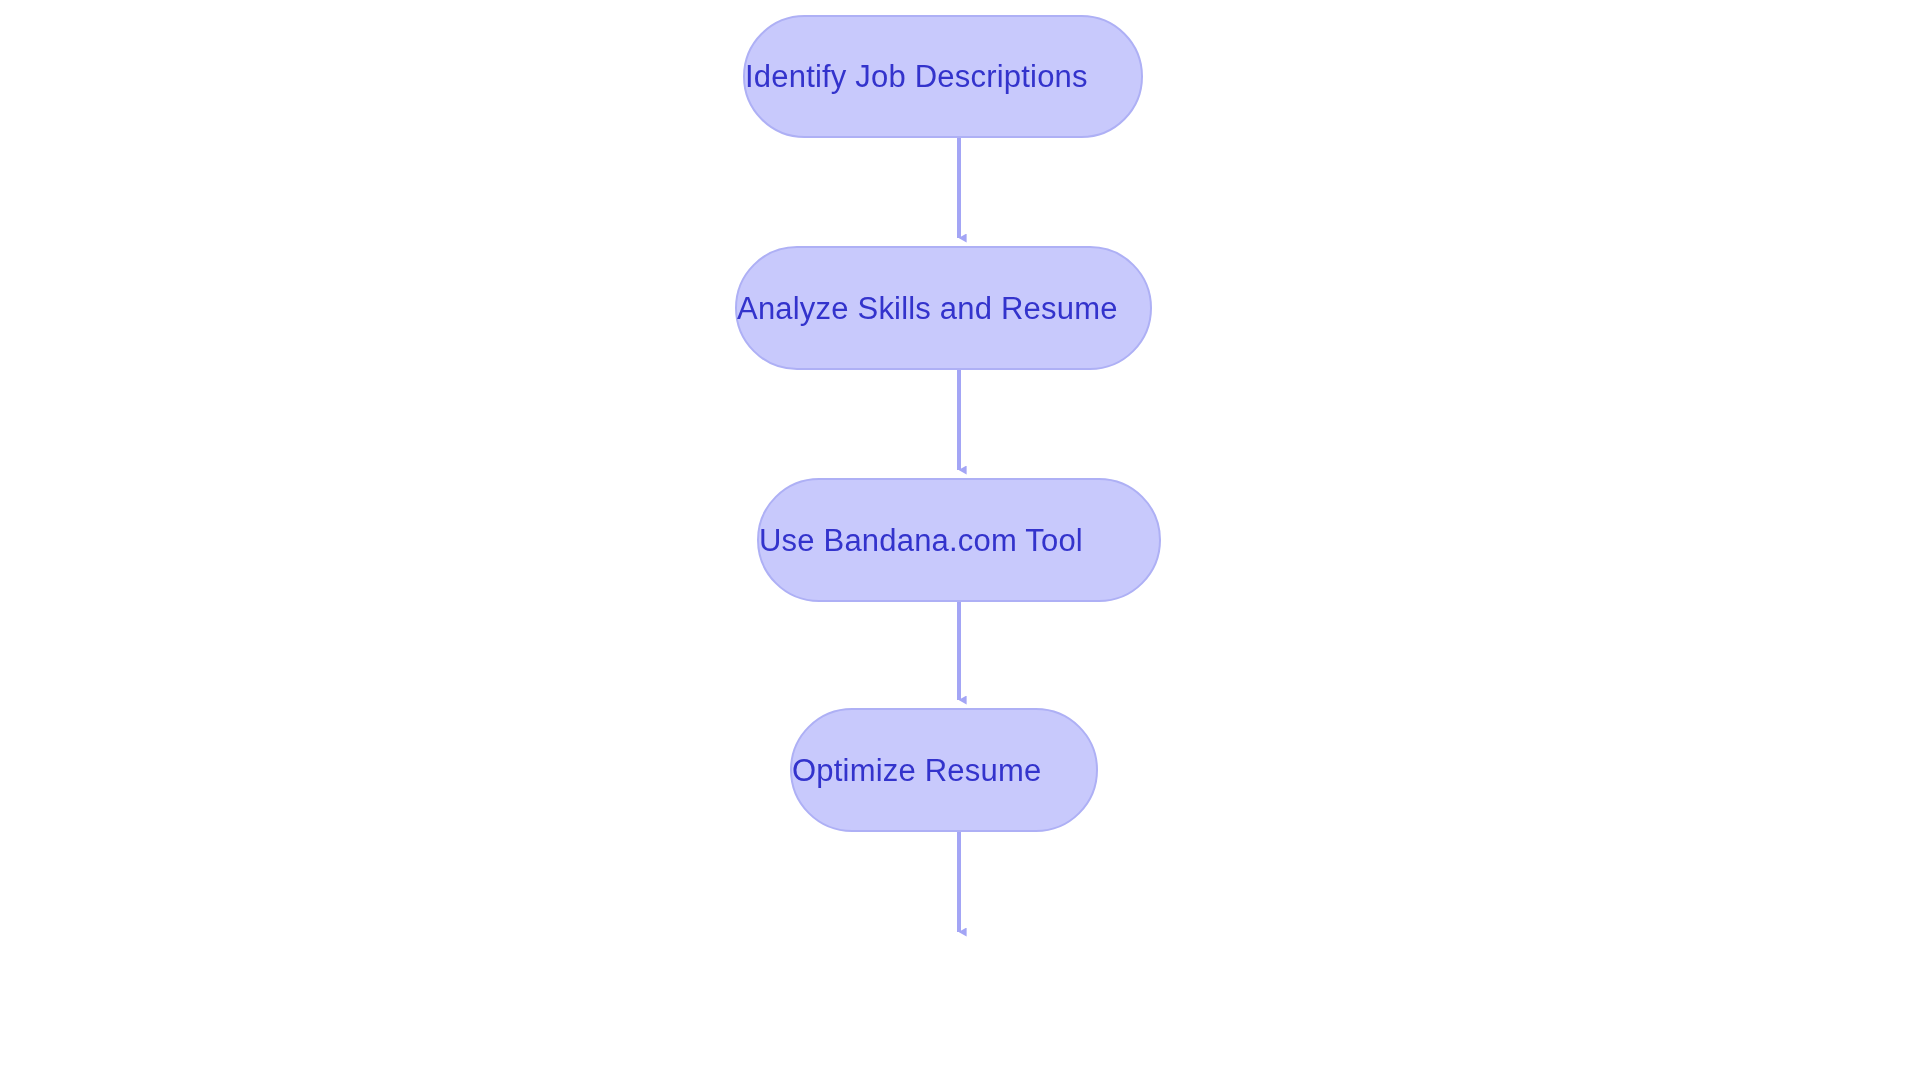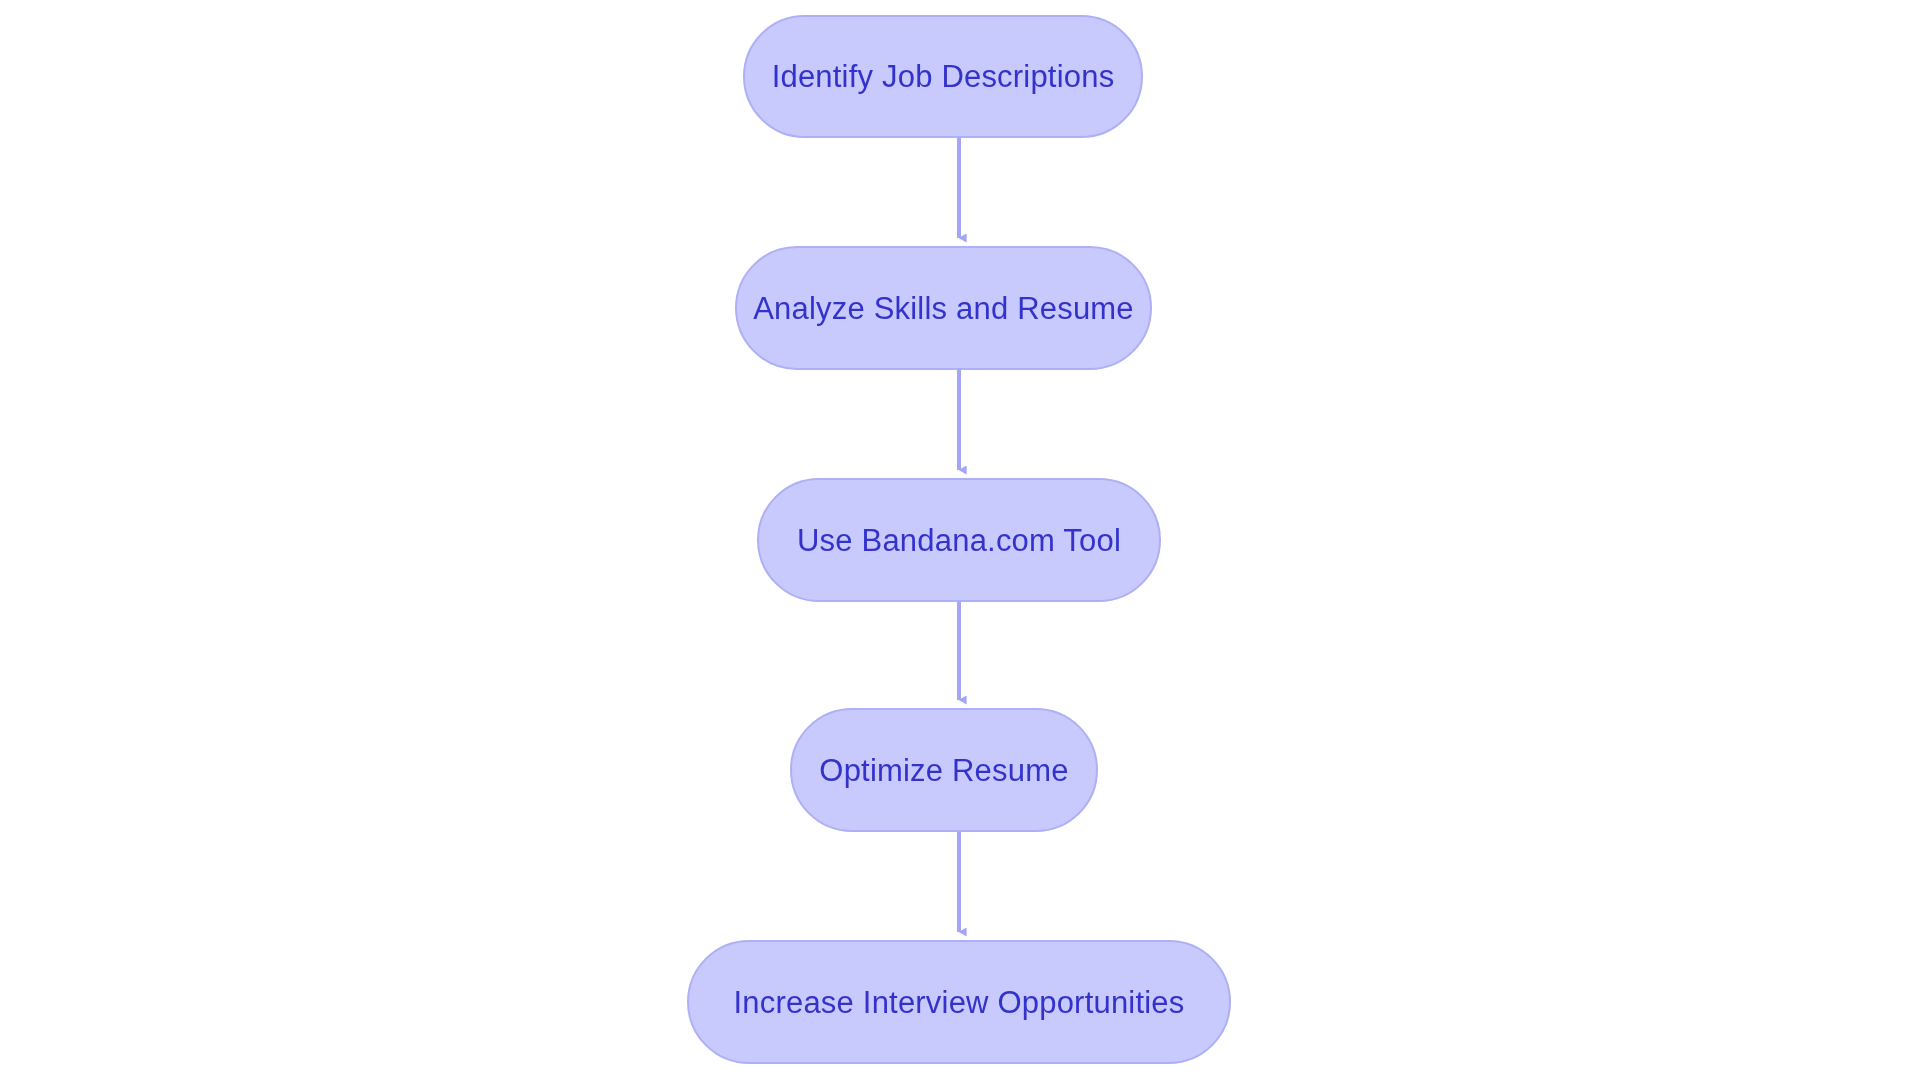--- a/index.html
+++ b/index.html
@@ -29,21 +29,20 @@
     width: 1920px;
     height: 1083px;
     pointer-events: none;
   }
 
   .node {
     position: absolute;
     box-sizing: border-box;
     display: flex;
     align-items: center;
-    justify-content: center;
     background: #c8c9fc;
     border: 2px solid #aeb0f5;
     border-radius: 62px;
     color: #3333cc;
     font-size: 31px;
     font-weight: 400;
     letter-spacing: 0.2px;
     white-space: nowrap;
     line-height: 1;
   }
@@ -83,17 +82,14 @@
   </div>
 
   <div class="node" style="left:757px; top:478px; width:404px; height:124px;">
     <span class="node-label">Use Bandana.com Tool</span>
   </div>
 
   <div class="node" style="left:790px; top:708px; width:308px; height:124px;">
     <span class="node-label">Optimize Resume</span>
   </div>
 
-  <div class="node" style="left:687px; top:940px; width:544px; height:124px;">
-    <span class="node-label">Increase Interview Opportunities</span>
-  </div>
 
 </div>
 
 </body></html>

